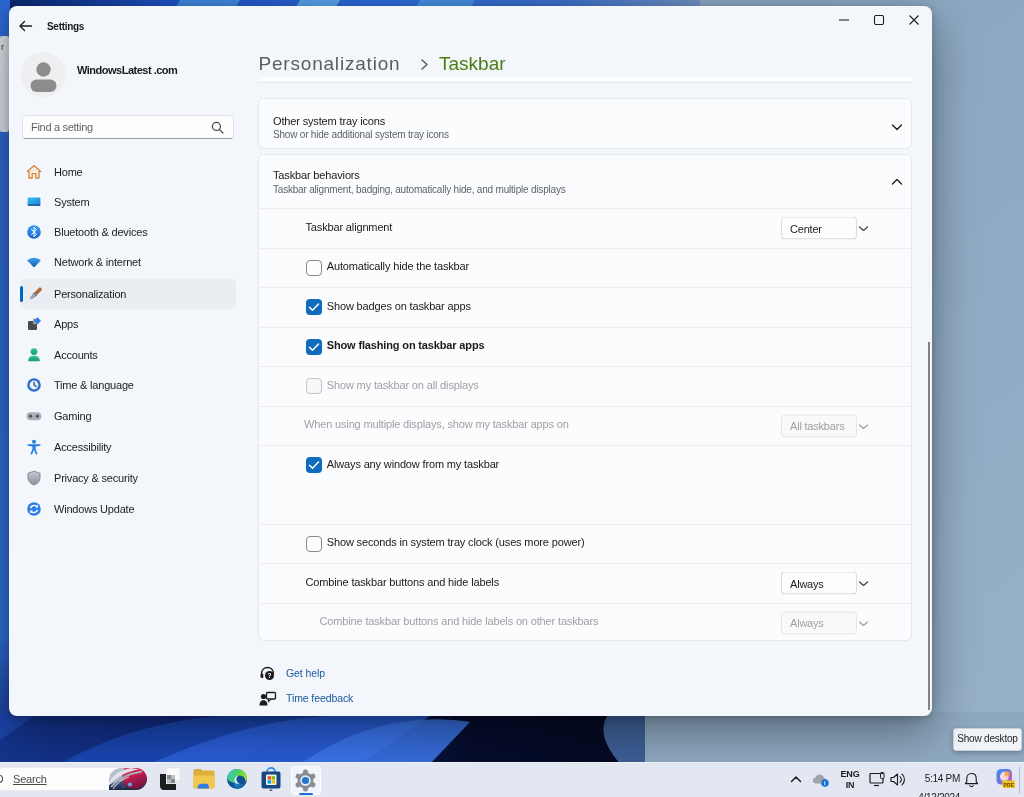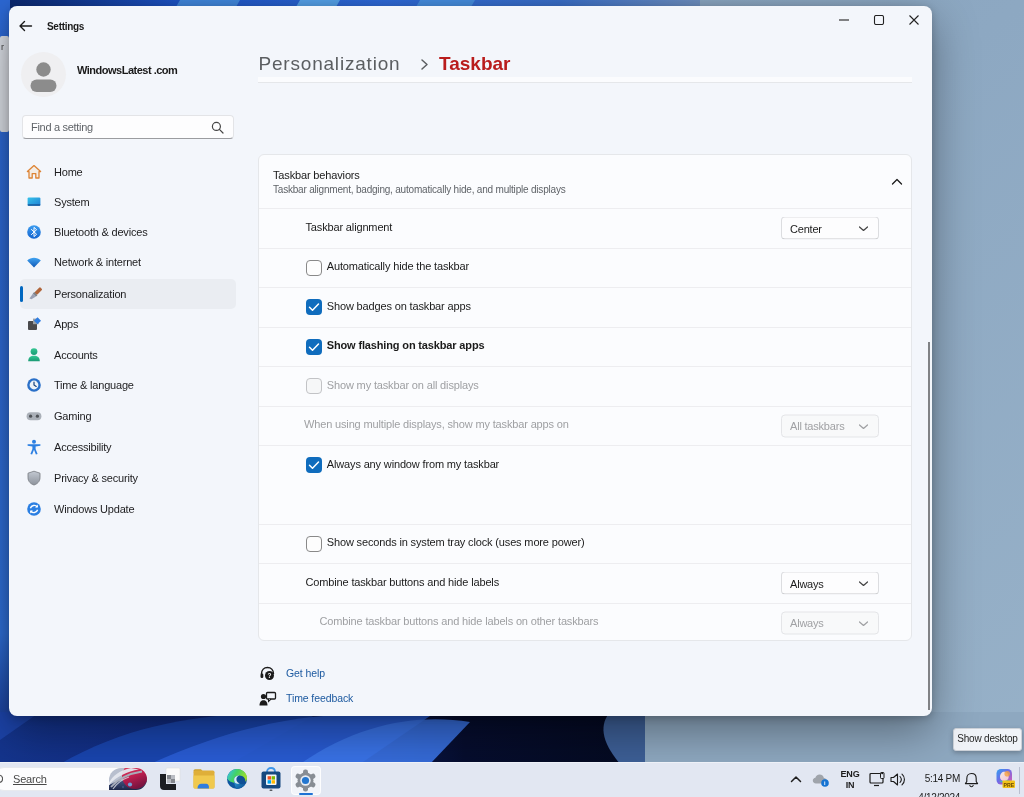--- a/index.html
+++ b/index.html
@@ -19,21 +19,21 @@
   .csub{font-size:10px;letter-spacing:-0.2px;color:#5f6368;}
   .row{position:absolute;left:0;width:100%;border-top:1px solid #ededf0;box-sizing:border-box;}
   .rlabel{position:absolute;font-size:11px;letter-spacing:-0.15px;color:#1b1b1b;white-space:nowrap;
           top:calc(50% - 1.5px);transform:translateY(-50%);}
   .dis{color:#9fa0a3;}
   .cb{position:absolute;left:46.5px;top:50%;transform:translateY(-50%);
       width:16px;height:16px;border-radius:4px;box-sizing:border-box;}
   .cb.off{background:#fdfdfd;border:1px solid #898989;}
   .cb.offdis{background:#f6f7f8;border:1px solid #c2c3c6;}
   .cb.on{background:#0f6cbd;}
-  .dd{position:absolute;left:522px;width:98px;height:23px;border-radius:4px;
+  .dd{position:absolute;left:522px;width:76px;height:23px;border-radius:4px;
       background:#fdfdfe;border:1px solid #dcdde0;border-bottom-color:#c8c9cc;
       box-sizing:border-box;top:50%;transform:translateY(-50%);}
   .dd .dt{position:absolute;left:8px;top:50%;transform:translateY(-50%);
           font-size:11px;letter-spacing:-0.2px;color:#1b1b1b;white-space:nowrap;}
   .dd.ddis{background:#f8f9fa;border-color:#e4e5e8;}
   .dd.ddis .dt{color:#a0a1a4;}
   .link{font-size:10.5px;letter-spacing:-0.1px;color:#1d5aa0;}
   svg{display:block;}
 </style>
 </head>
@@ -232,24 +232,31 @@
         </defs>
       <path d="M8 1.2 L14 3.2 L14 7.6 C14 11.6 11.2 14 8 15 C4.8 14 2 11.6 2 7.6 L2 3.2 Z" fill="url(#gsh)" stroke="#75797f" stroke-width="0.8"></path>
       </svg>
     <div class="lb">Privacy &amp; security</div>
   </div>
 
   <div class="abs" style="left:249.5px;top:47px;font-size:19px;letter-spacing:0.8px;line-height:22px;color:#5b5e61;white-space:nowrap;">Personalization</div>
   <svg class="abs" style="left:411px;top:52px" width="9" height="13" viewBox="0 0 9 13">
     <path d="M2 2 L7 6.5 L2 11" stroke="#5b5e61" stroke-width="1.5" fill="none" stroke-linecap="round" stroke-linejoin="round"></path>
     </svg>
-  <div class="abs" style="left:430px;top:47px;font-size:19px;line-height:22px;font-weight:bold;color:#b91c1c;white-space:nowrap;">Taskbar</div>
+  <div class="abs" style="left:430px;top:47px;font-size:19px;line-height:22px;font-weight:normal;color:#4d7c0f;white-space:nowrap;">Taskbar</div>
 
   <div class="abs" style="left:249px;top:71px;width:654px;height:5px;background:#fbfcfe;border-bottom:1px solid #e5e7ea;"></div>
 
+  <div class="card" style="top:91.5px;height:51.5px;">
+    <div class="ctitle abs" style="left:14px;top:16px;">Other system tray icons</div>
+    <div class="csub abs" style="left:14px;top:30px;">Show or hide additional system tray icons</div>
+    <svg class="abs" style="left:631px;top:21px" width="14" height="14" viewBox="0 0 14 14">
+      <path d="M2.5 5 L7 9.5 L11.5 5" stroke="#1b1b1b" stroke-width="1.3" fill="none" stroke-linecap="round" stroke-linejoin="round"></path>
+      </svg>
+  </div>
 
   <div class="card" style="top:147.5px;height:487.5px;">
     <div class="ctitle abs" style="left:14px;top:14.5px;">Taskbar behaviors</div>
     <div class="csub abs" style="left:14px;top:29px;">Taskbar alignment, badging, automatically hide, and multiple displays</div>
     <svg class="abs" style="left:631px;top:20.5px" width="14" height="14" viewBox="0 0 14 14">
       <path d="M2.5 9 L7 4.5 L11.5 9" stroke="#1b1b1b" stroke-width="1.3" fill="none" stroke-linecap="round" stroke-linejoin="round"></path>
       </svg>
     <div class="row" style="top:53.8px;height:39.4px;">
       <div class="rlabel" style="left:46.5px;">Taskbar alignment</div>
       <div class="dd">

